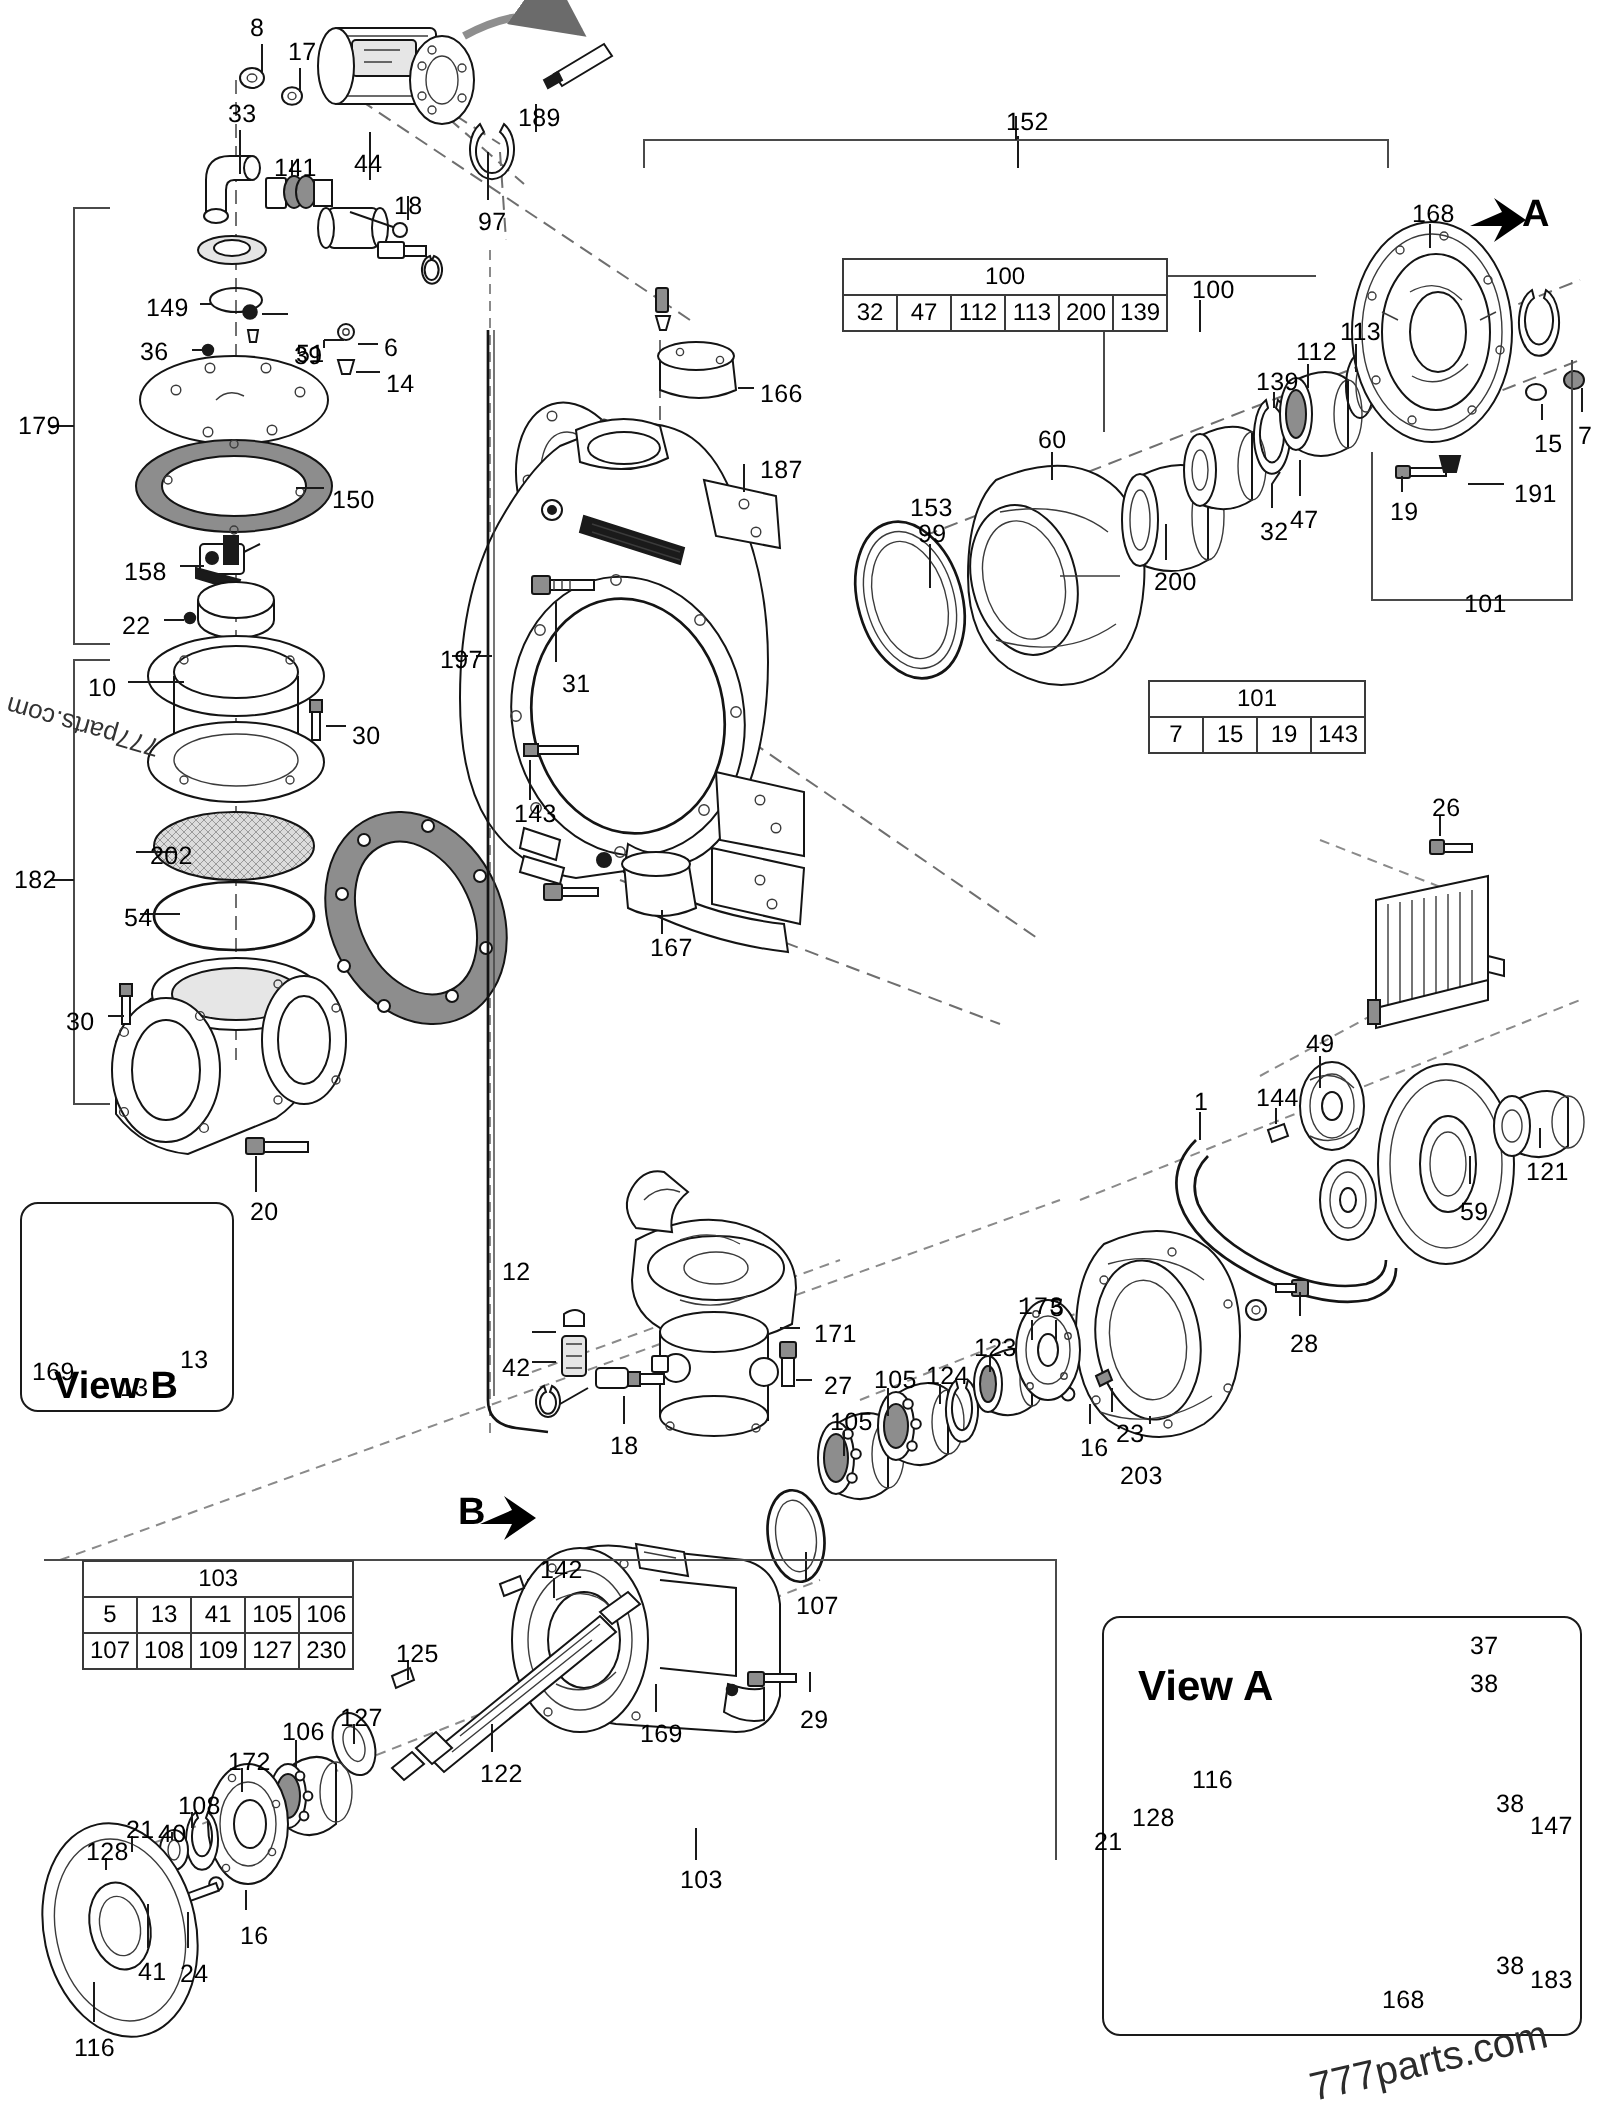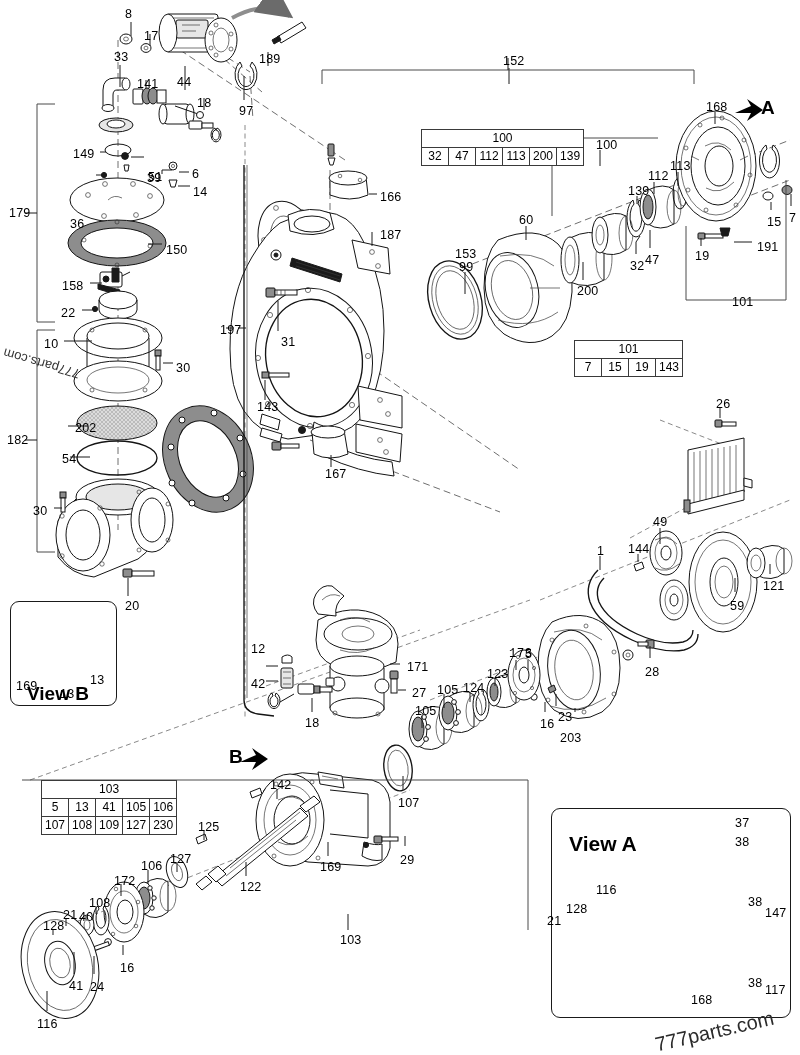--- a/index.html
+++ b/index.html
@@ -943,30 +943,30 @@
       <td>230</td>
     </tr>
   </tbody>
     </table>
 
   <div class="wm flip" style="left:2px; top:356px;">777parts.com</div>
   <div class="wm br" style="left:654px; top:1020px;">777parts.com</div>
 
   <div id="callout-layer">
       <div class="cal" style="left: 125px; top: 8px;">8</div>
-      <div class="cal" style="left: 144px; top: 30px;">17</div>
+      <div class="cal" style="left: 144px; top: 20px;">17</div>
       <div class="cal" style="left: 114px; top: 51px;">33</div>
       <div class="cal" style="left: 137px; top: 78px;">141</div>
       <div class="cal" style="left: 177px; top: 76px;">44</div>
       <div class="cal" style="left: 259px; top: 53px;">189</div>
       <div class="cal" style="left: 239px; top: 105px;">97</div>
       <div class="cal" style="left: 197px; top: 97px;">18</div>
       <div class="cal" style="left: 73px; top: 148px;">149</div>
       <div class="cal" style="left: 148px; top: 159px; margin-top: 12px;">51</div>
-      <div class="cal" style="left: 70px; top: 170px; margin-top: 48px;">36</div>
+      <div class="cal" style="left: 70px; top: 170px;">36</div>
       <div class="cal" style="left: 147px; top: 172px;">39</div>
       <div class="cal" style="left: 192px; top: 168px;">6</div>
       <div class="cal" style="left: 193px; top: 186px;">14</div>
       <div class="cal" style="left: 9px; top: 207px;">179</div>
       <div class="cal" style="left: 166px; top: 244px;">150</div>
       <div class="cal" style="left: 62px; top: 280px;">158</div>
       <div class="cal" style="left: 61px; top: 307px;">22</div>
       <div class="cal" style="left: 44px; top: 338px;">10</div>
       <div class="cal" style="left: 176px; top: 362px;">30</div>
       <div class="cal" style="left: 7px; top: 434px;">182</div>
@@ -1013,21 +1013,21 @@
       <div class="cal" style="left: 525px; top: 648px;">5</div>
       <div class="cal" style="left: 509px; top: 648px; font-family: Liberation Mono, monospace;">173</div>
       <div class="cal" style="left: 487px; top: 668px;">123</div>
       <div class="cal" style="left: 463px; top: 682px;">124</div>
       <div class="cal" style="left: 437px; top: 684px;">105</div>
       <div class="cal" style="left: 415px; top: 705px;">105</div>
       <div class="cal" style="left: 398px; top: 797px;">107</div>
       <div class="cal" style="left: 407px; top: 661px;">171</div>
       <div class="cal" style="left: 412px; top: 687px;">27</div>
       <div class="cal" style="left: 305px; top: 717px;">18</div>
-      <div class="cal" style="left: 251px; top: 643px;">12</div>
+      <div class="cal" style="left: 251px; top: 630px;">12</div>
       <div class="cal" style="left: 251px; top: 678px;">42</div>
       <div class="cal" style="left: 270px; top: 779px;">142</div>
       <div class="cal" style="left: 198px; top: 821px;">125</div>
       <div class="cal" style="left: 240px; top: 881px;">122</div>
       <div class="cal" style="left: 320px; top: 861px;">169</div>
       <div class="cal" style="left: 400px; top: 854px;">29</div>
       <div class="cal" style="left: 340px; top: 934px;">103</div>
       <div class="cal" style="left: 170px; top: 853px;">127</div>
       <div class="cal" style="left: 141px; top: 860px;">106</div>
       <div class="cal" style="left: 114px; top: 875px;">172</div>
@@ -1042,17 +1042,17 @@
     </div>
   <div id="viewa-callout-layer">
       <div class="cal" style="left: 735px; top: 817px;">37</div>
       <div class="cal" style="left: 735px; top: 836px;">38</div>
       <div class="cal" style="left: 596px; top: 884px;">116</div>
       <div class="cal" style="left: 566px; top: 903px;">128</div>
       <div class="cal" style="left: 547px; top: 915px;">21</div>
       <div class="cal" style="left: 748px; top: 896px;">38</div>
       <div class="cal" style="left: 765px; top: 907px;">147</div>
       <div class="cal" style="left: 748px; top: 977px;">38</div>
-      <div class="cal" style="left: 765px; top: 984px;">117</div>
+      <div class="cal" style="left: 765px; top: 984px;">183</div>
       <div class="cal" style="left: 691px; top: 994px;">168</div>
     </div>
 
 </div>
 
 </body></html>

